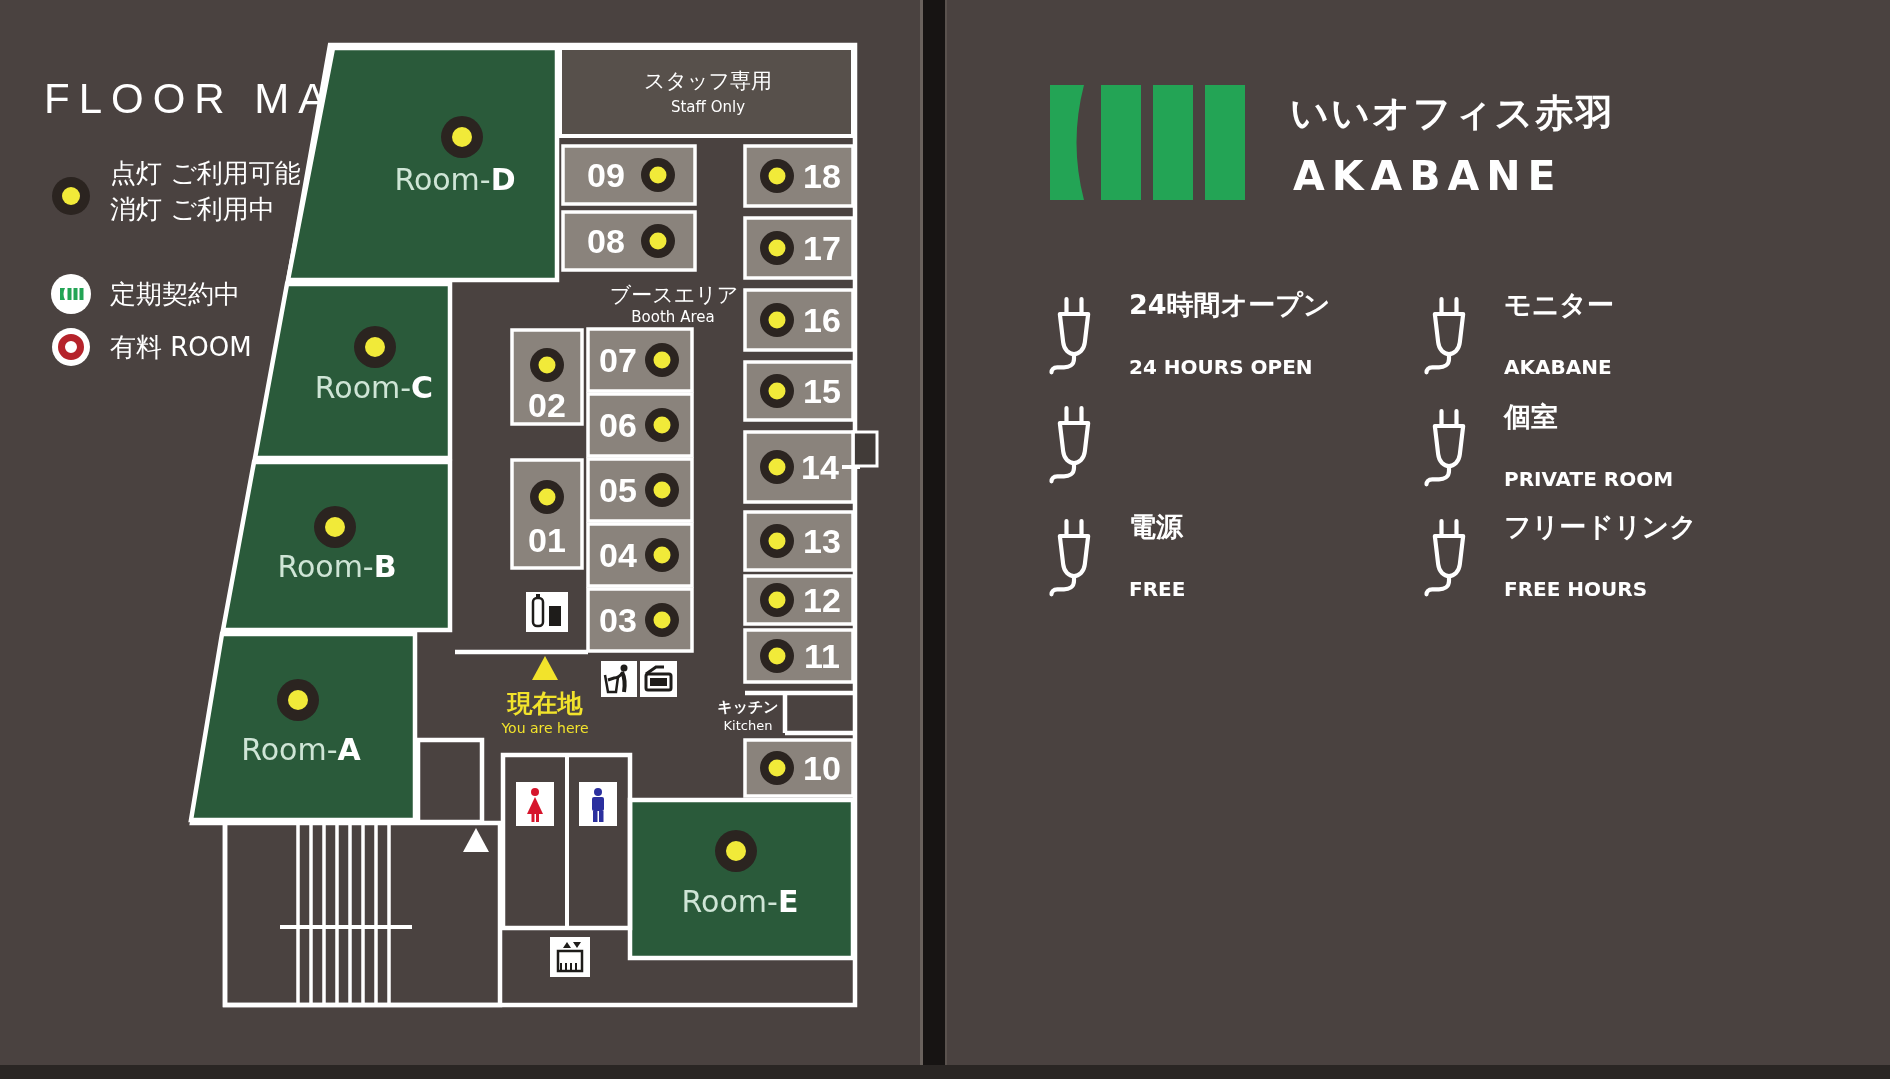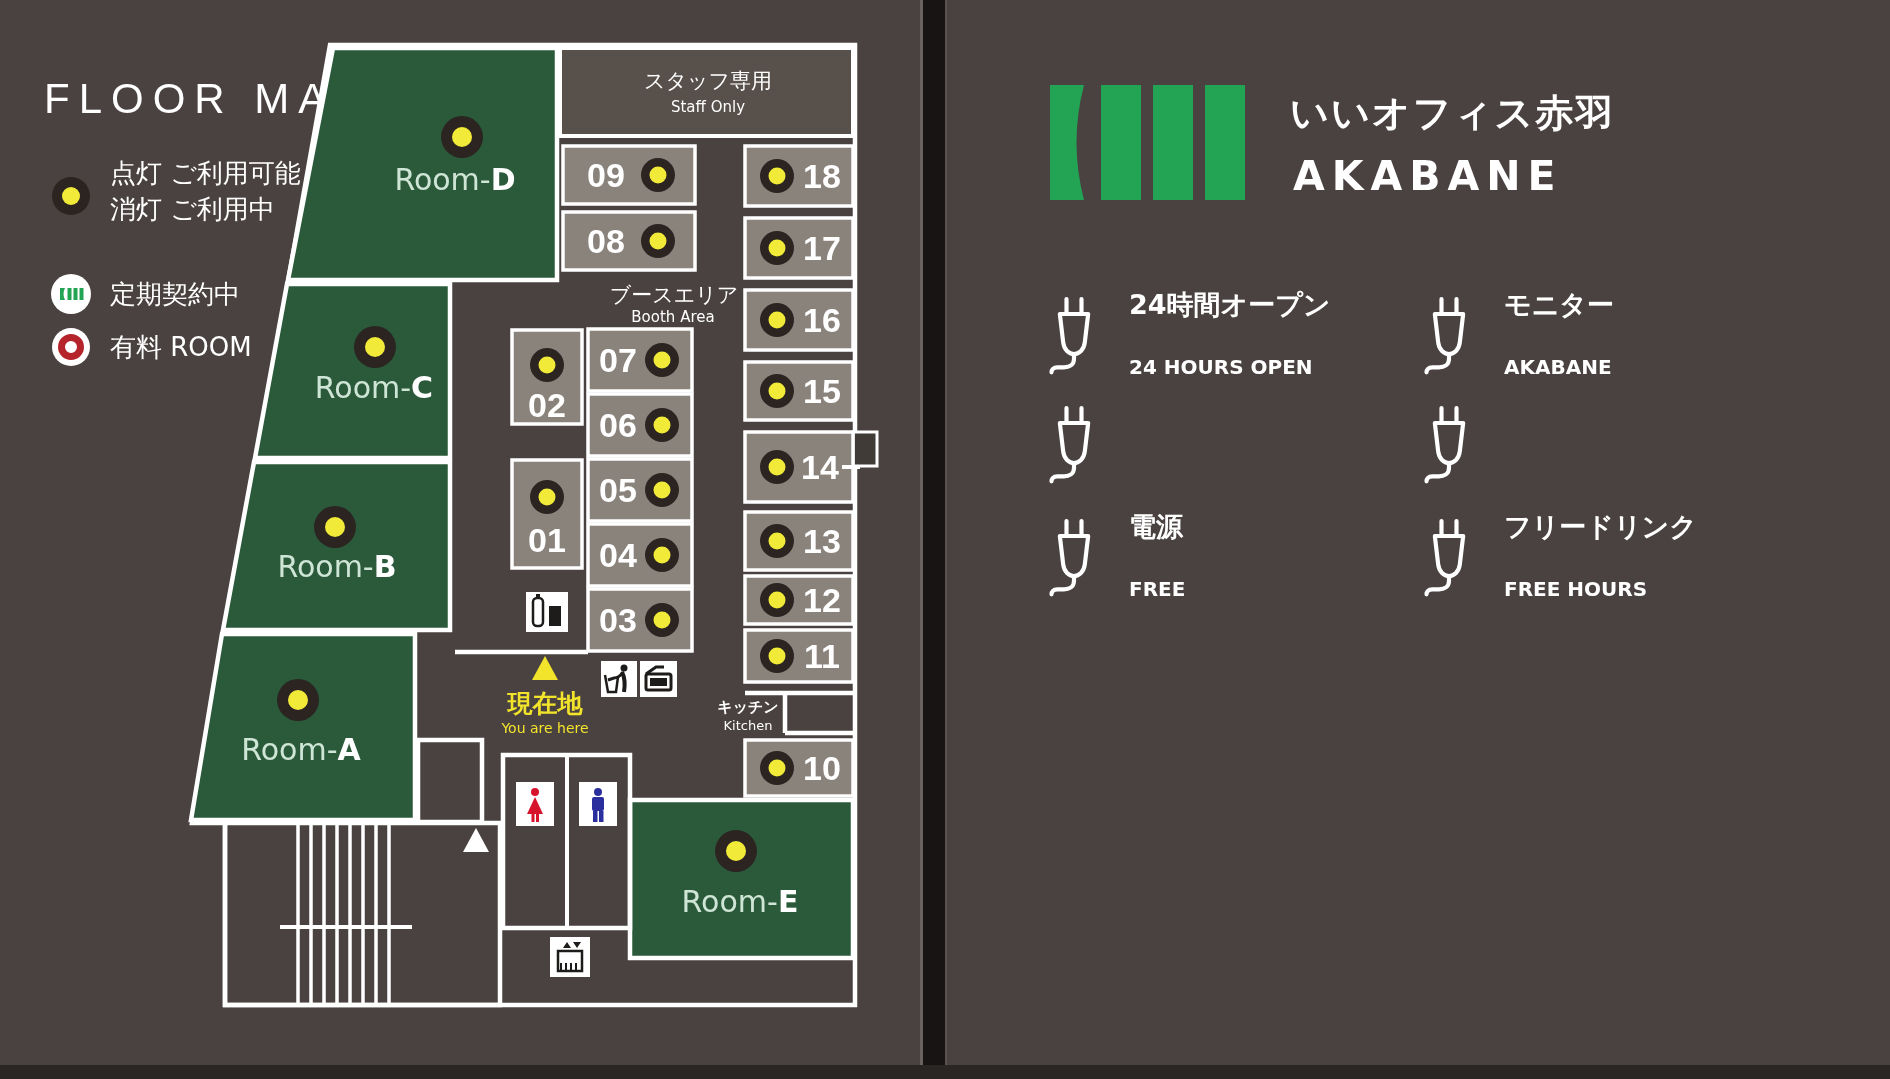--- a/index.html
+++ b/index.html
@@ -394,20 +394,24 @@
           <div class="jp">モニター</div>
           <div class="en">AKABANE</div>
         </div>
     </div>
     <div class="amenity" style="left:1424px;top:400px;">
       <svg class="plug" viewBox="0 0 60 92" fill="none" stroke="#fff" stroke-width="5" stroke-linecap="round" stroke-linejoin="round">
         <path d="M21,4 V22 M39,4 V22"></path>
           <path d="M13,22 H47 L43,56 C42,65 36,70 30,70 C24,70 18,65 17,56 Z"></path>
           <path d="M30,70 V76 C30,83 24,86 18,86 H10 C5,86 3,89 3,92"></path>
       </svg>
+      <div class="txt">
+          <div class="jp">個室</div>
+          <div class="en">PRIVATE ROOM</div>
+        </div>
     </div>
     <div class="amenity" style="left:1424px;top:510px;">
       <svg class="plug" viewBox="0 0 60 92" fill="none" stroke="#fff" stroke-width="5" stroke-linecap="round" stroke-linejoin="round">
         <path d="M21,4 V22 M39,4 V22"></path>
           <path d="M13,22 H47 L43,56 C42,65 36,70 30,70 C24,70 18,65 17,56 Z"></path>
           <path d="M30,70 V76 C30,83 24,86 18,86 H10 C5,86 3,89 3,92"></path>
       </svg>
       <div class="txt">
           <div class="jp">フリードリンク</div>
           <div class="en">FREE HOURS</div>

